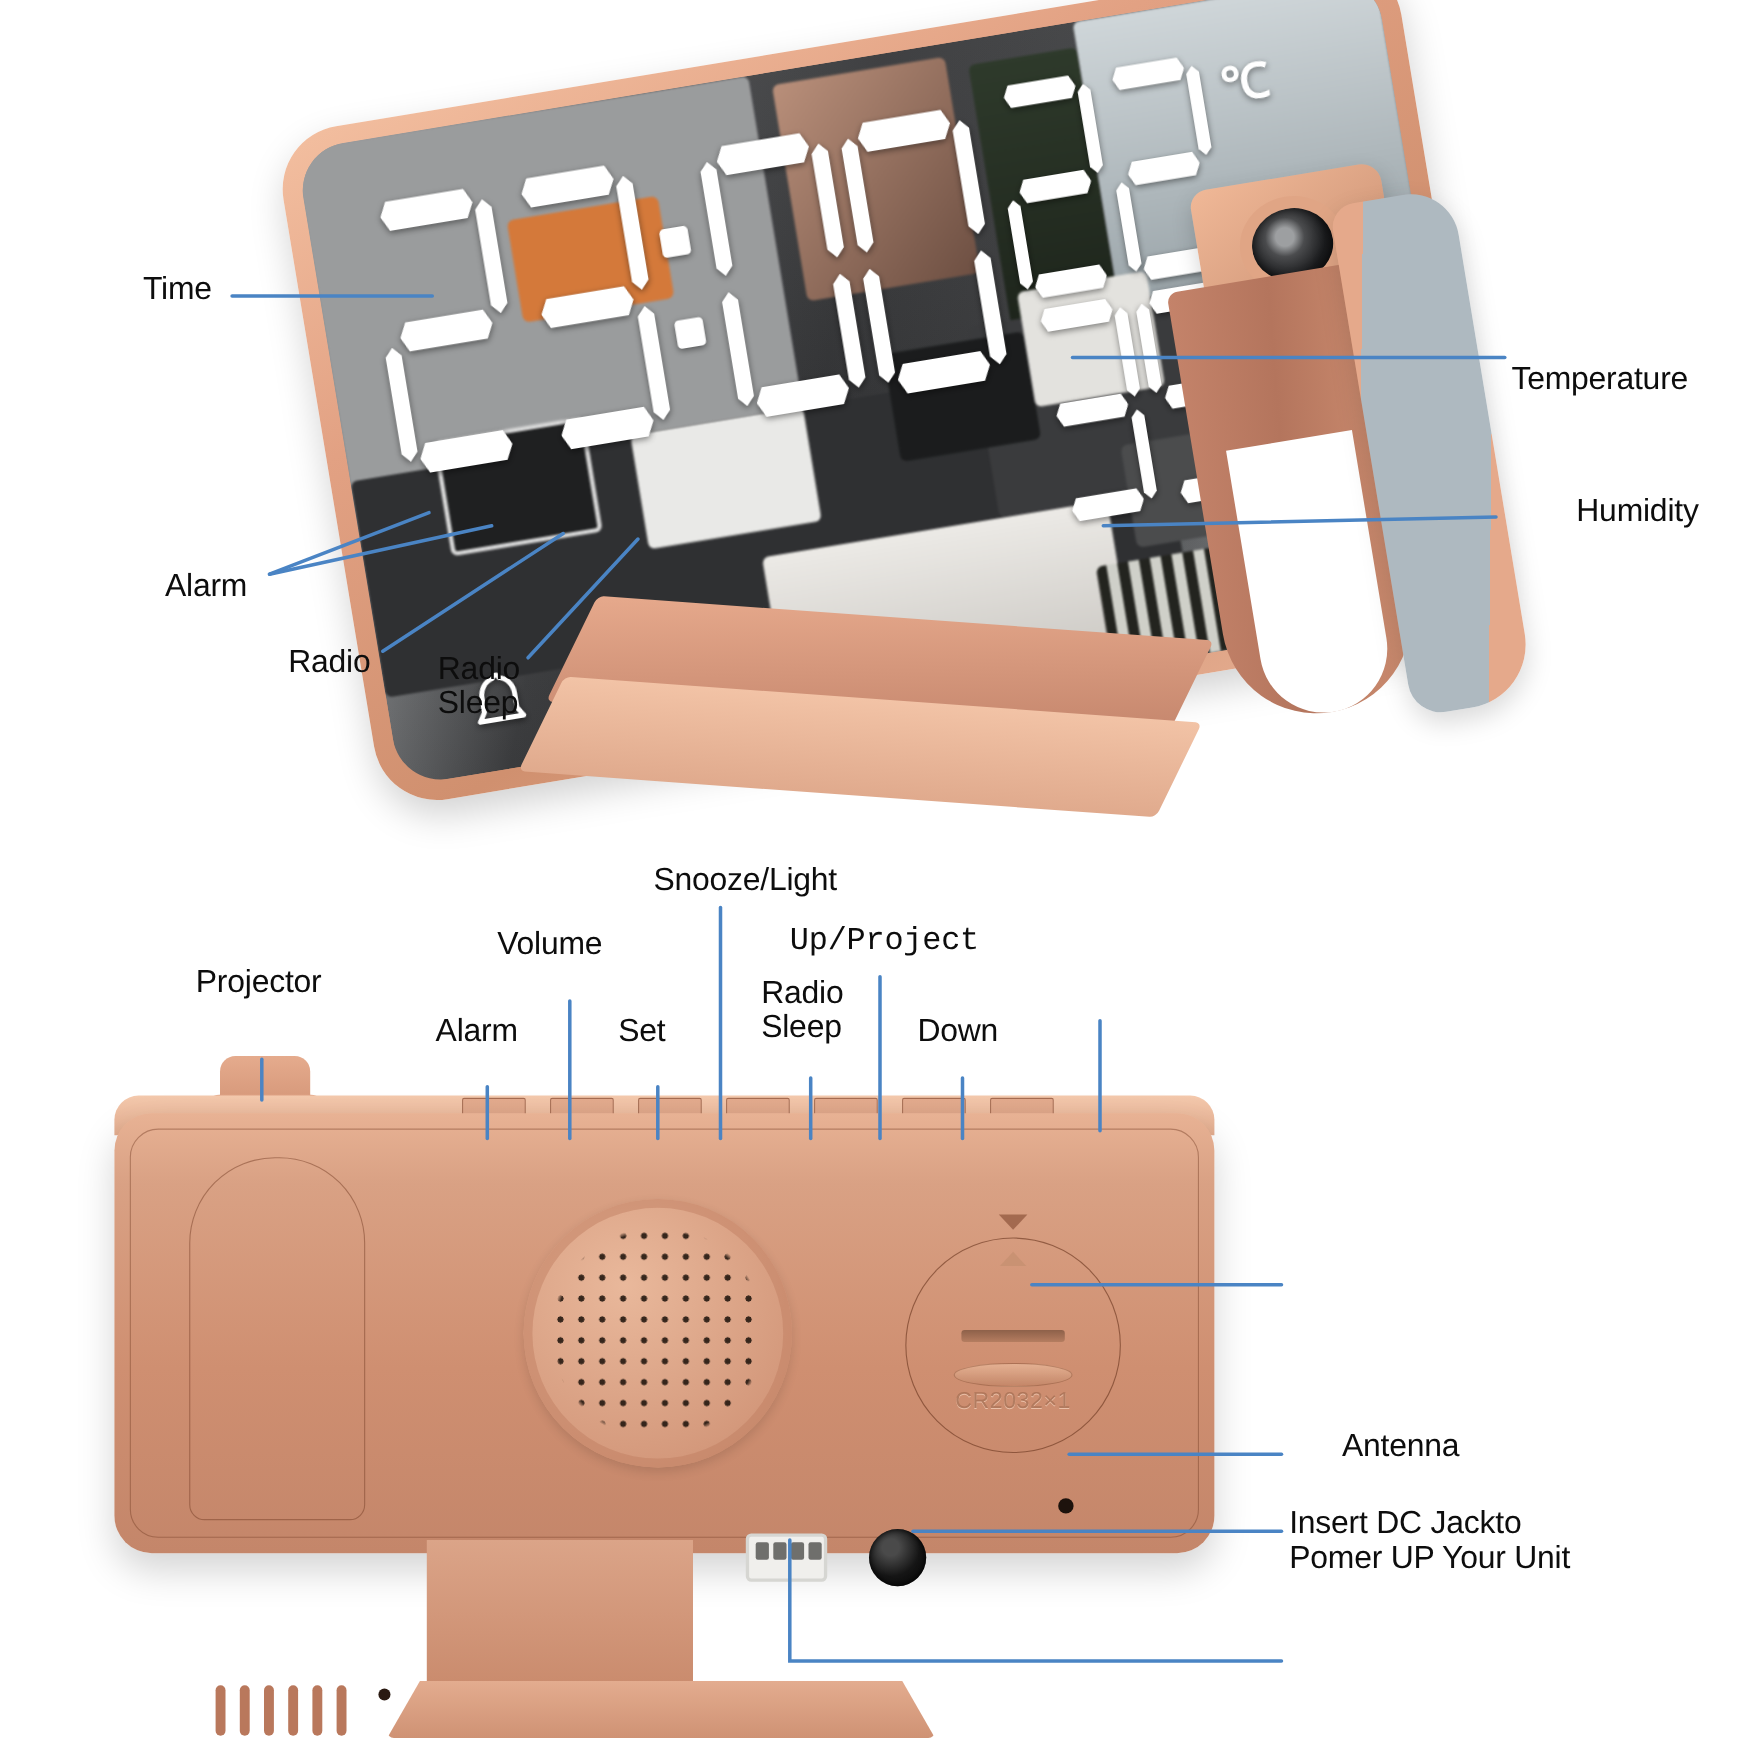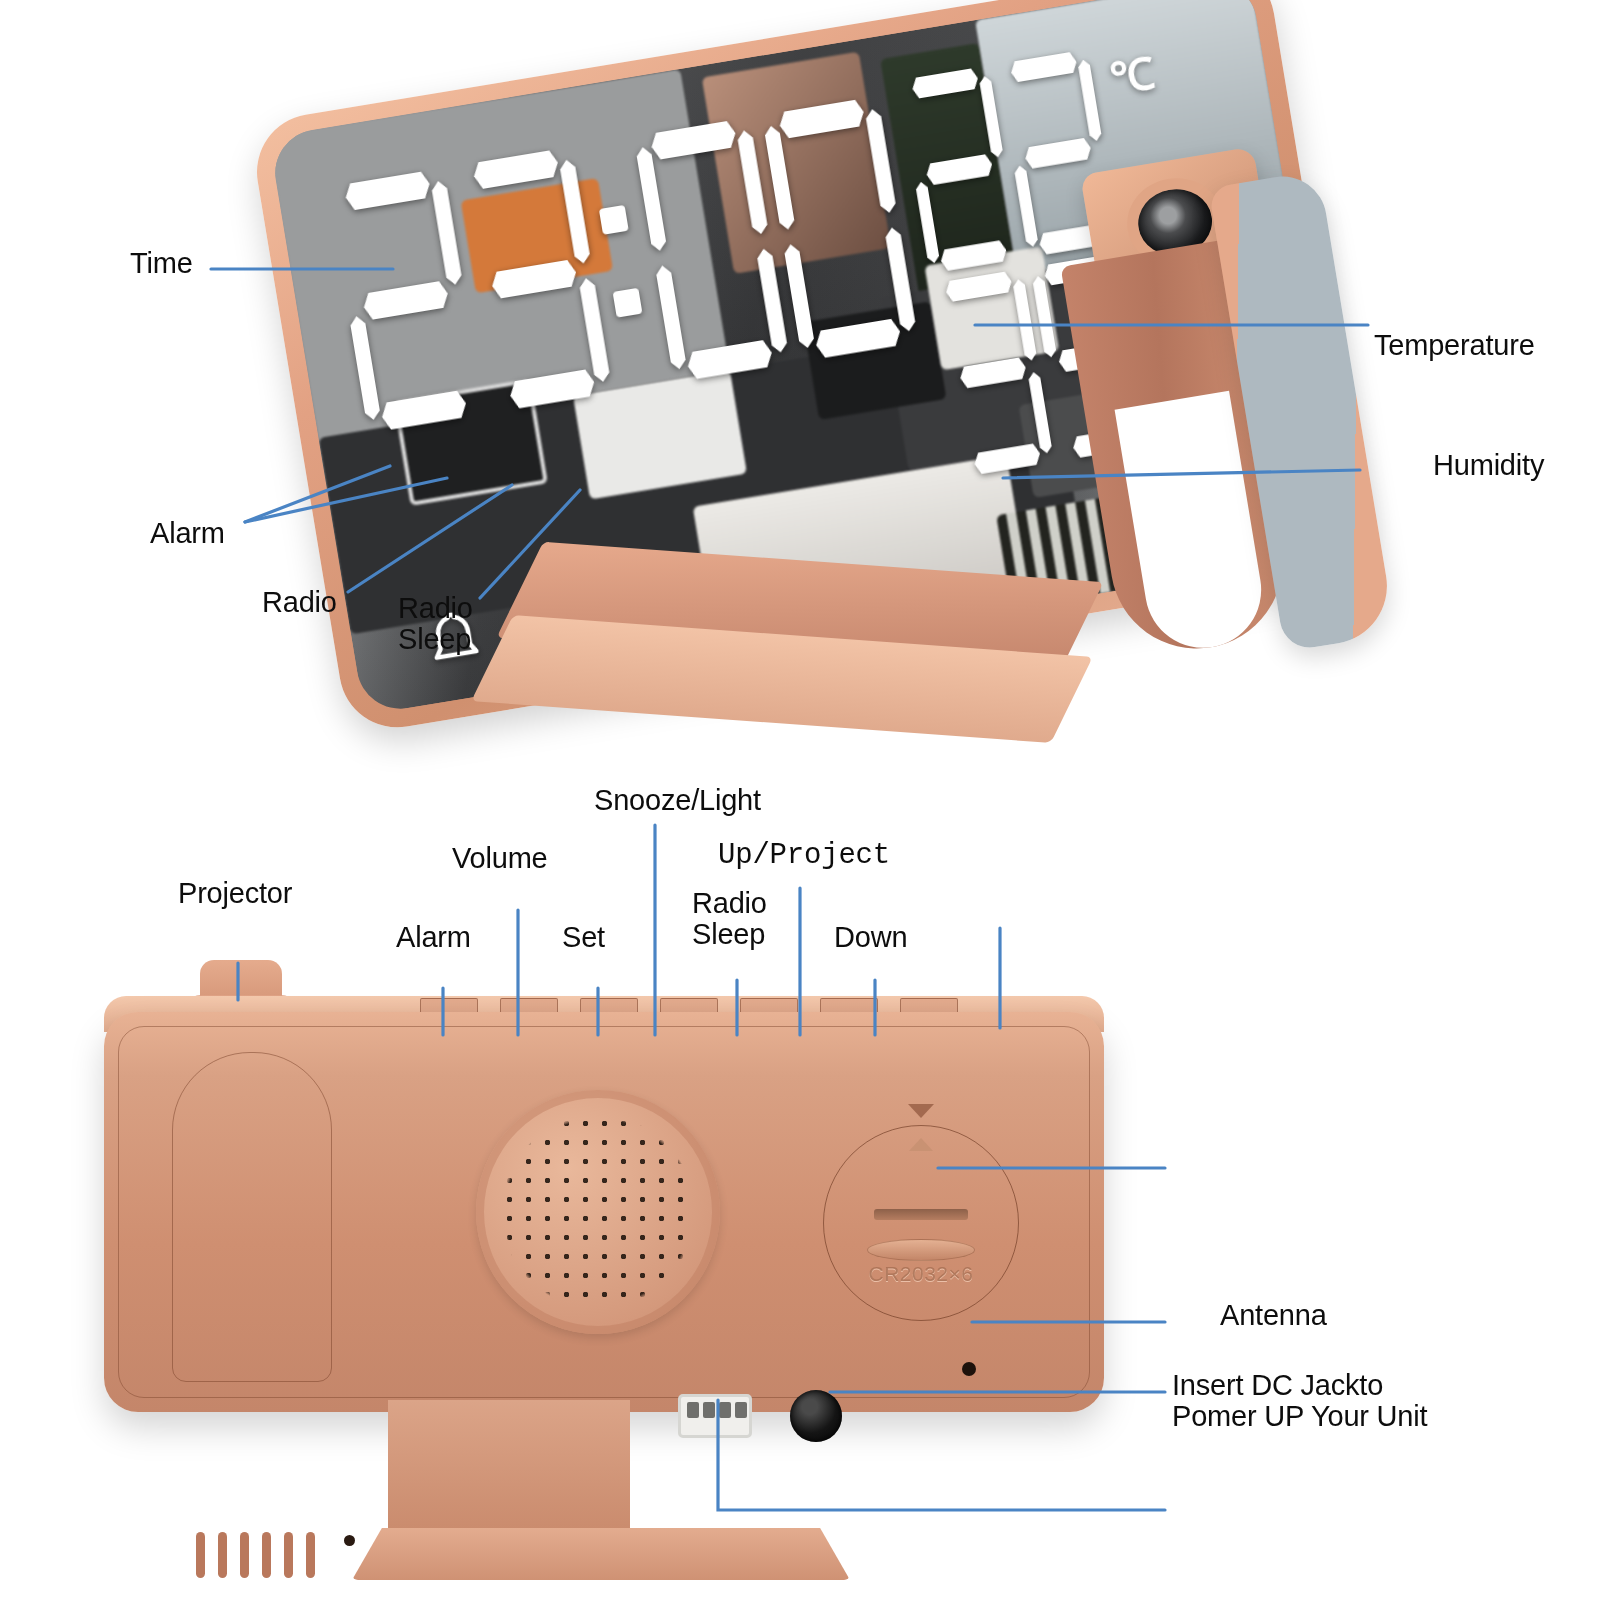--- a/index.html
+++ b/index.html
@@ -485,21 +485,21 @@
 
     <div class="speaker">
       <div class="speaker-mesh"></div>
     </div>
 
     <div class="battery">
       <div class="bat-arrow-down"></div>
       <div class="bat-arrow-up"></div>
       <div class="bat-slot"></div>
       <div class="bat-cell"></div>
-      <div class="bat-text">CR2032×6</div>
+      <div class="bat-text">CR2032×1</div>
     </div>
 
     <div class="antenna-hole"></div>
 
     <div class="usb-port">
       <i></i>
         <i></i>
         <i></i>
         <i></i>
     </div>

